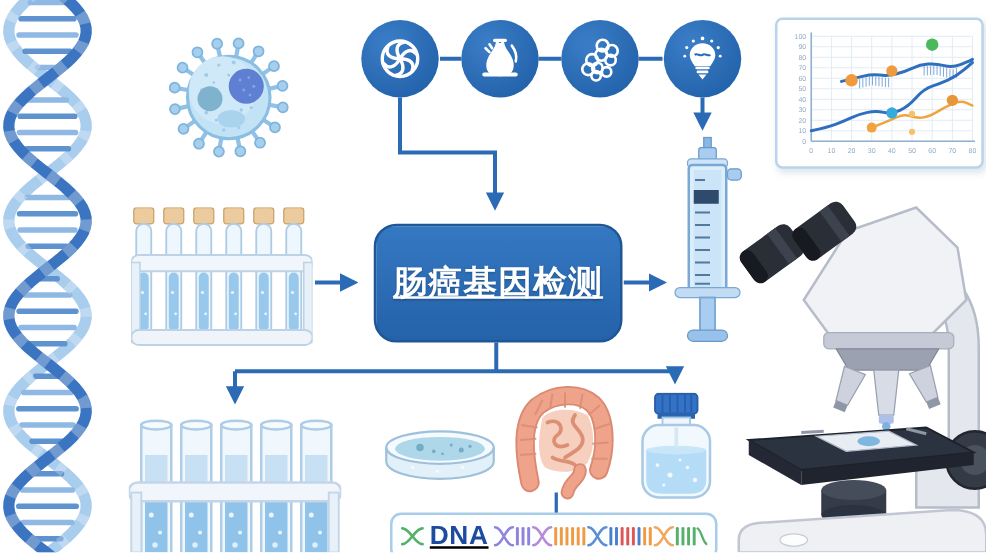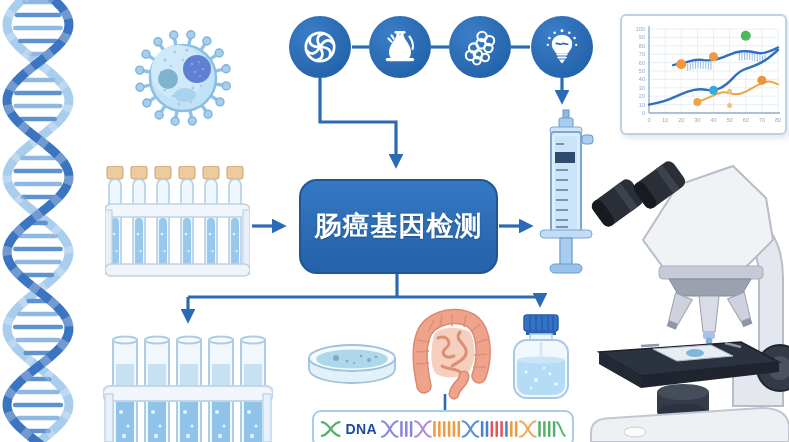--- a/index.html
+++ b/index.html
@@ -1,18 +1,18 @@
 <!DOCTYPE html>
 <html><head>
 <meta charset="utf-8">
 <style>
   html,body{margin:0;padding:0;background:#ffffff;}
   body{font-family:"Liberation Sans",sans-serif;}
   .stage{position:relative;width:789px;height:442px;background:#ffffff;overflow:hidden;}
-  .abs{position:absolute;}
+  .abs{position:absolute;text-decoration:underline;}
   svg{display:block;}
   
   #connector-layer{position:absolute;left:0;top:0;z-index:1;}
   .illus{z-index:2;}
   
   .icon-circle{width:62px;height:62px;border-radius:50%;
     background:radial-gradient(circle at 35% 30%, #3b7ec7, #2464ac 75%);
     display:flex;align-items:center;justify-content:center;z-index:2;}
   
   .center-box{left:299px;top:179px;width:199px;height:95px;border-radius:18px;
@@ -22,21 +22,21 @@
     color:#ffffff;font-weight:bold;font-size:27px;line-height:1.26;letter-spacing:1px;
     text-shadow:0 1px 2px rgba(0,0,0,.25);}
   
   .chart-panel{left:620px;top:14px;width:167px;height:121px;background:#ffffff;
     border:2px solid #b9d3ea;border-radius:6px;box-sizing:border-box;
     box-shadow:2px 3px 6px rgba(120,150,180,.25);z-index:2;}
   
   .dna-strip{left:312px;top:410px;width:262px;height:38px;background:#fdfeff;
     border:2px solid #a9cce8;border-radius:9px;box-sizing:border-box;z-index:2;
     display:flex;align-items:center;justify-content:center;gap:4px;padding:0 6px;}
-  .dna-text{color:#1c4ba0;font-weight:bold;font-size:14px;letter-spacing:.5px;}
+  .dna-text{color:#1c4ba0;font-weight:bold;font-size:21px;letter-spacing:.5px;}
 </style>
 </head>
 <body>
 
 <div class="stage">
 
   <svg id="connector-layer" width="789" height="442" viewBox="0 0 789 442">
     <defs>
       <marker id="ah" viewBox="0 0 10 10" refX="7.5" refY="5" markerWidth="4.6" markerHeight="4.6" orient="auto">
         <path d="M0,0 L10,5 L0,10 Z" fill="#2b6ab5"></path>

